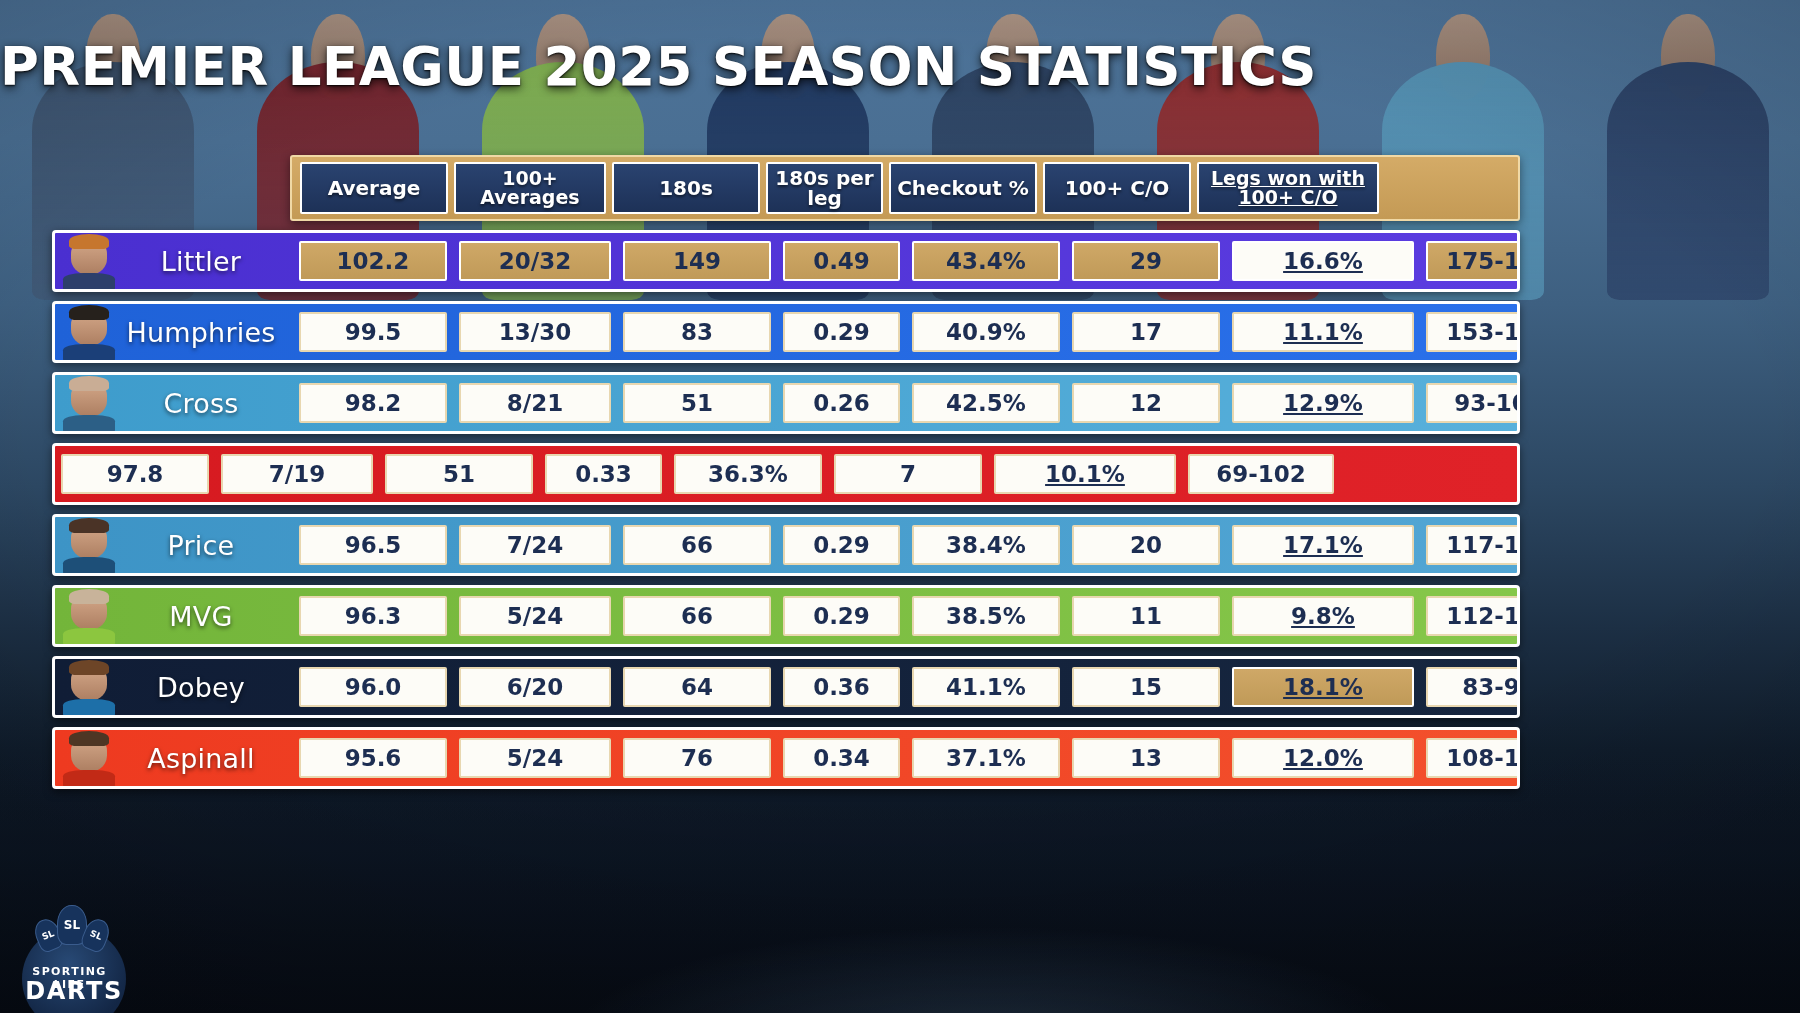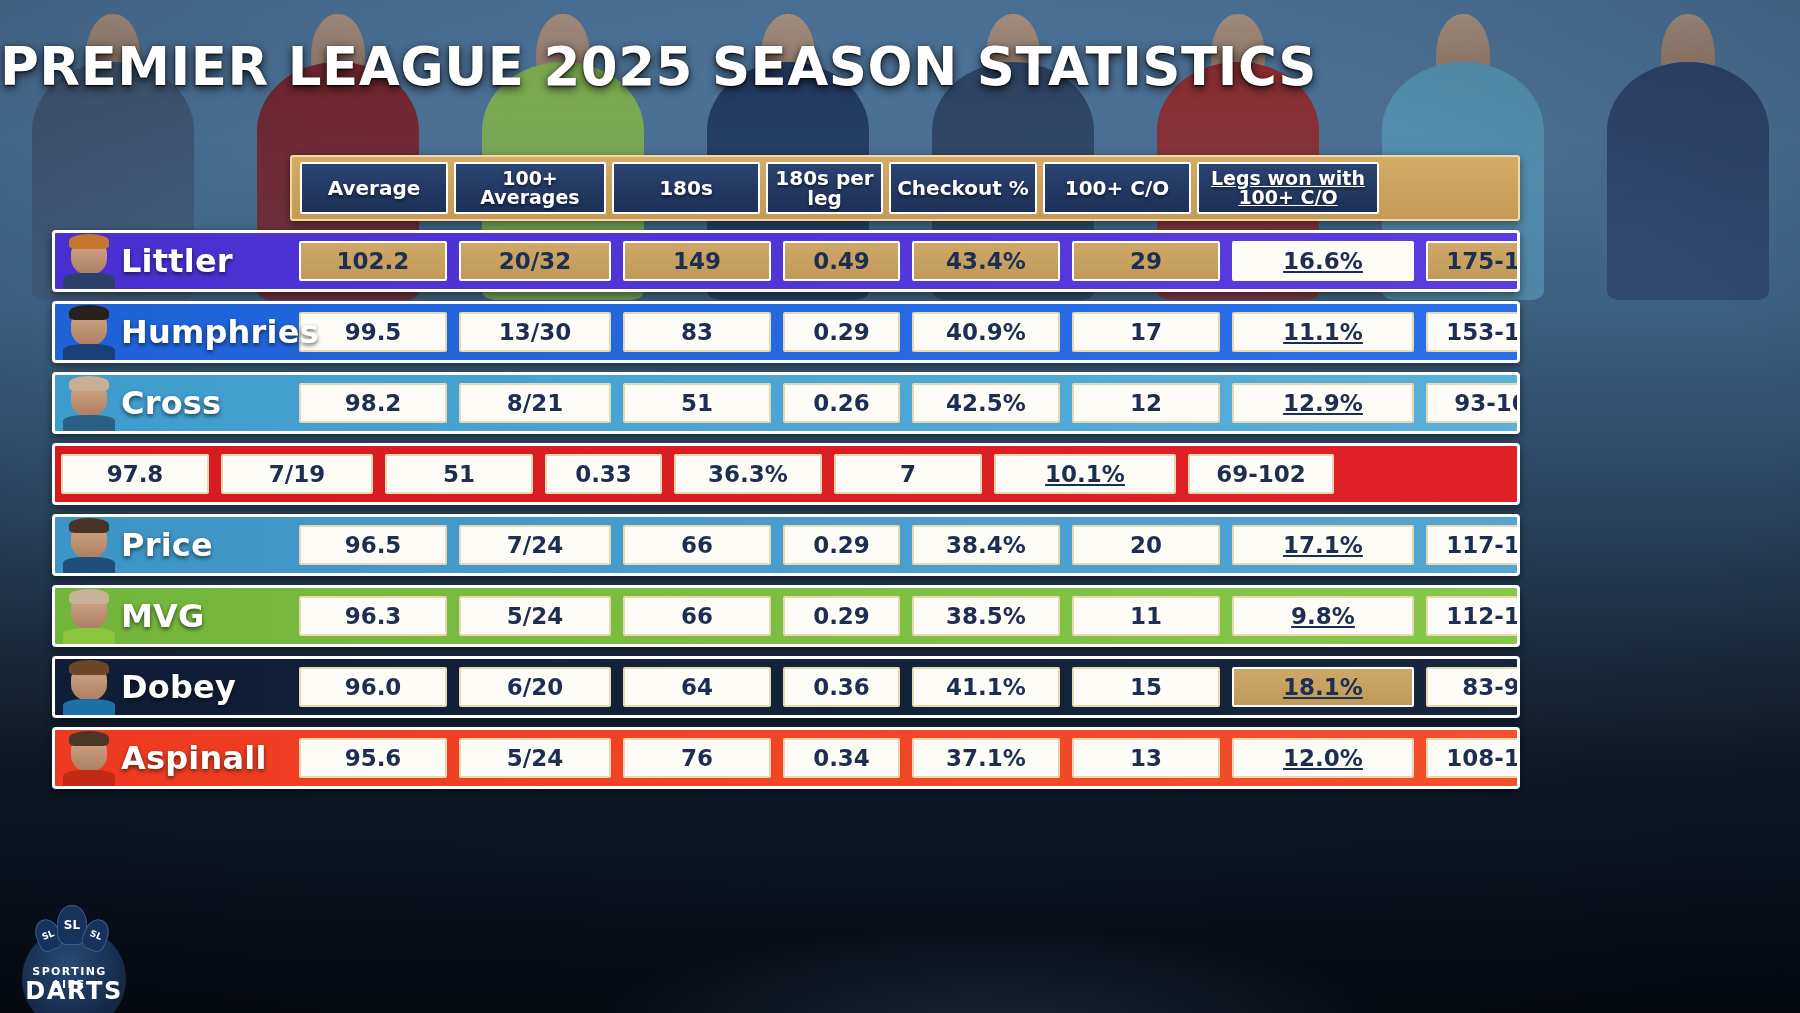--- a/index.html
+++ b/index.html
@@ -140,25 +140,25 @@
   .avatar .hair {
     position:absolute; left:14%; top:2%; width:72%; height:26%;
     border-radius:50% 50% 20% 20%;
   }
   .avatar .body {
     position:absolute; left:4%; bottom:0; width:92%; height:28%;
     border-radius:40% 40% 0 0;
   }
   .pname {
     flex:1 1 auto;
-    text-align:left;
+    text-align:center;
     padding-right:12px;
     color:#ffffff;
-    font-weight:700;
-    font-size:32px;
+    font-weight:400;
+    font-size:27px;
     font-family:"DejaVu Sans", sans-serif;
     text-shadow:0 2px 4px rgba(0,0,0,.6);
     letter-spacing:.2px;
   }
   .cells { flex:1 1 auto; display:flex; height:100%; align-items:center; }
   .cellbox {
     margin:0 6px;
     height:40px;
     border:2px solid #e8d7b0;
     border-radius:2px;

